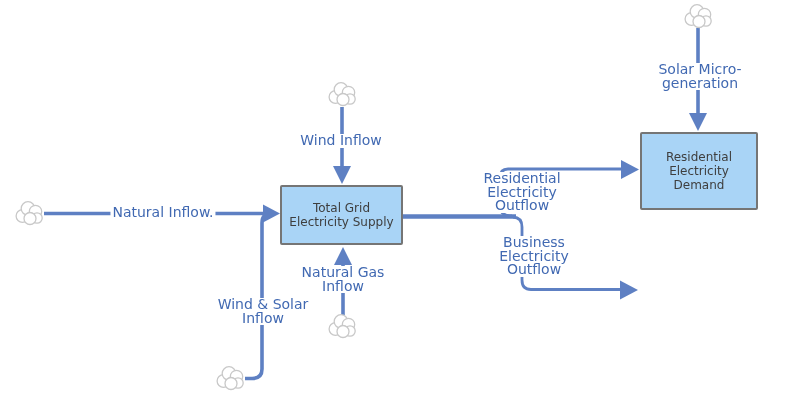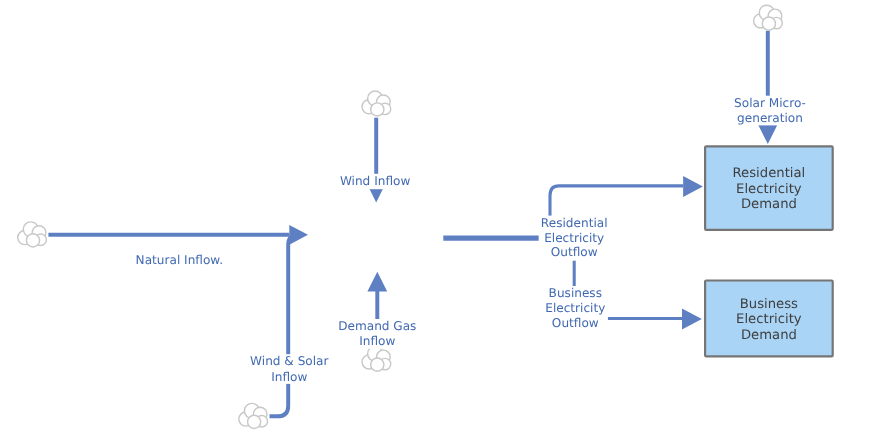--- a/index.html
+++ b/index.html
@@ -15,24 +15,23 @@
   .fl.w4{stroke-width:3.6px;}
   .fl.w3{stroke-width:2.8px;}
   .fl.w5{stroke-width:4.6px;}
   .ah{fill:var(--flow-line,#5E80C3);stroke:none;}
   .cloudpart{fill:var(--cloud-fill,#ffffff);stroke:var(--cloud-stroke,#C8C8C8);stroke-width:1.3px;}
   .flabel{
     position:absolute;
     transform:translateX(-50%);
     background:var(--bg,#ffffff);
     color:var(--flow-text,#4169B2);
-    font-size:11px;line-height:13.5px;
+    font-size:14px;line-height:13.5px;
     text-align:center;white-space:pre-line;
     padding:0 2px;
-    margin-top:24px;
   }
   .stock{
     position:absolute;
     box-sizing:border-box;
     background:var(--stock-fill,#A9D4F6);
     border:2px solid var(--stock-border,#757575);
     border-radius:2px;
     color:var(--stock-text,#3E3E3E);
     display:flex;align-items:center;justify-content:center;
     font-size:12px;line-height:14px;text-align:center;
@@ -95,33 +94,33 @@
     <use href="#cloudShape" transform="translate(343,95)"></use>
     <use href="#cloudShape" transform="translate(231,379)"></use>
     <use href="#cloudShape" transform="translate(343,327)"></use>
     <use href="#cloudShape" transform="translate(699,17)"></use>
   </svg>
 
   <div class="flabel" style="left:163px;top:206px">Natural Inflow.</div>
   <div class="flabel" style="left:341px;top:134px">Wind Inflow</div>
   <div class="flabel" style="left:263px;top:298px">Wind &amp; Solar
 Inflow</div>
-  <div class="flabel" style="left:343px;top:266px">Demand Gas
+  <div class="flabel" style="left:343px;top:266px">Natural Gas
 Inflow</div>
   <div class="flabel" style="left:700px;top:63px">Solar Micro-
 generation</div>
   <div class="flabel" style="left:522px;top:172px">Residential
 Electricity
 Outflow</div>
-  <div class="flabel" style="left:523px;top:236px">Business
+  <div class="flabel" style="left:534px;top:236px">Business
 Electricity
 Outflow</div>
 
+  <div class="stock" style="left:280px;top:185px;width:123px;height:60px">
+    <span>Total Grid
+Electricity Supply</span>
+  </div>
   <div class="stock" style="left:640px;top:132px;width:118px;height:78px">
     <span>Residential
 Electricity Demand</span>
-  </div>
-  <div class="stock" style="left:640px;top:254px;width:118px;height:71px">
-    <span>Business Electricity
-Demand</span>
   </div>
 
 </div>
 
 </body></html>

